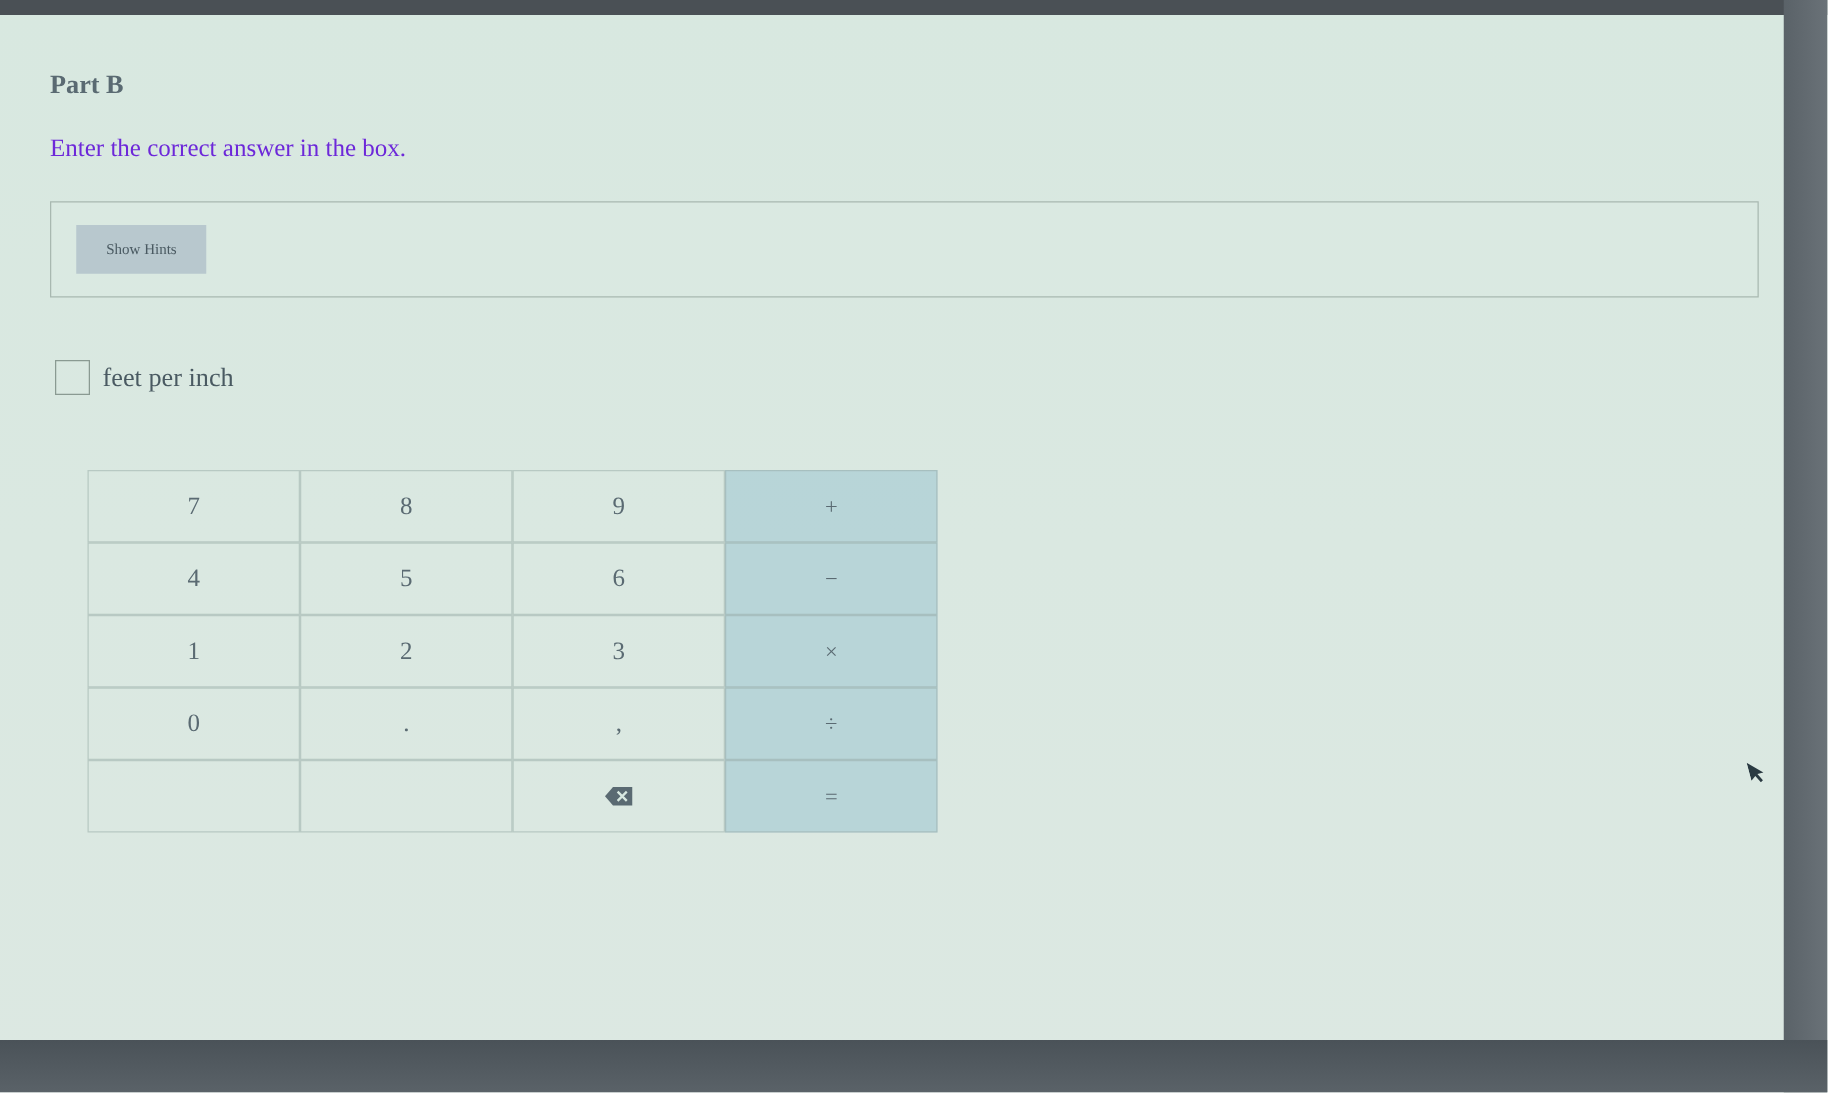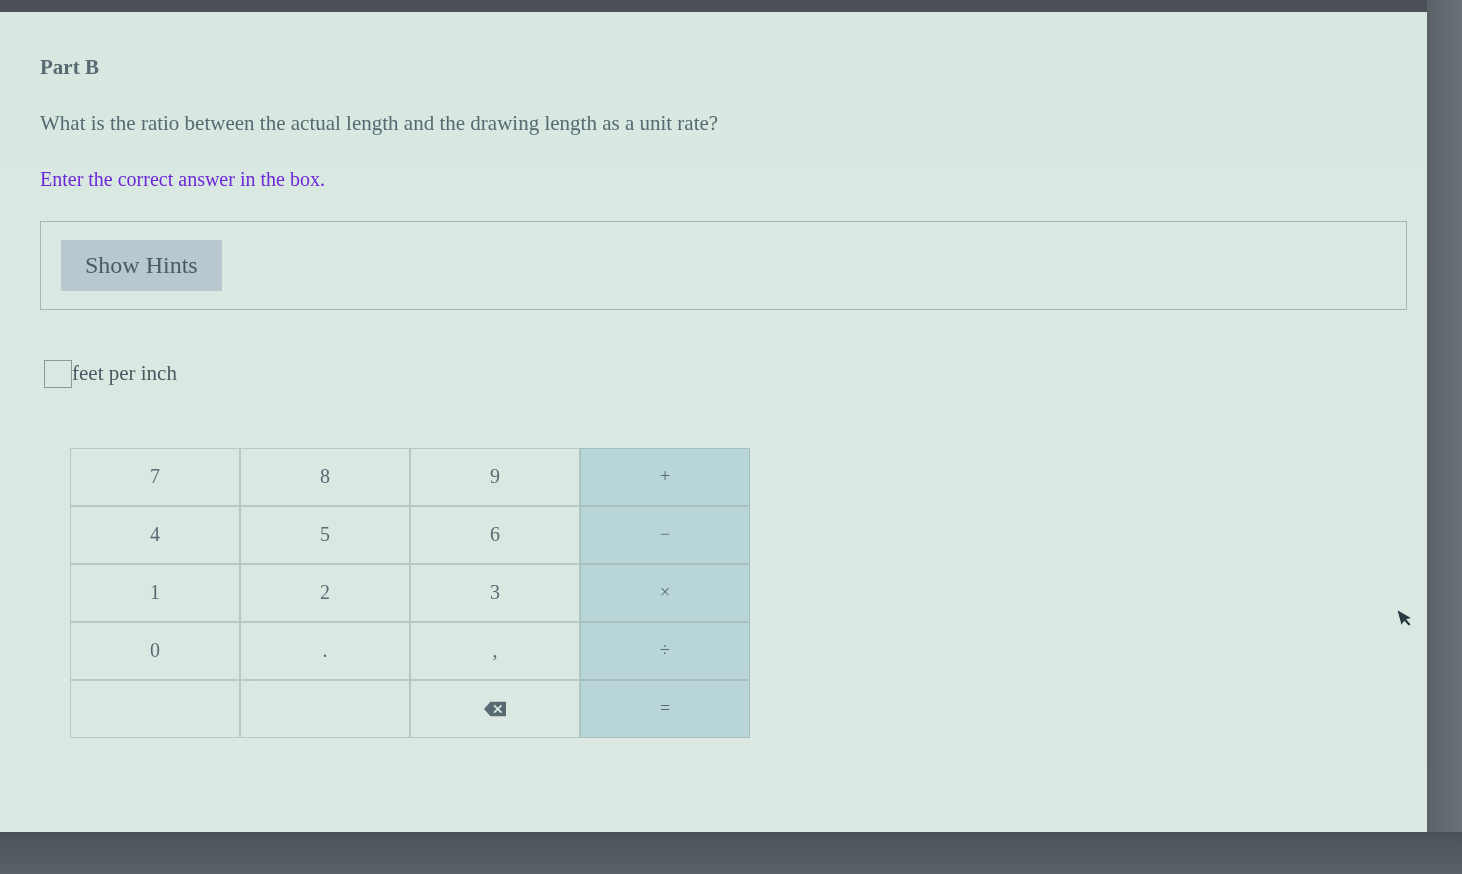--- a/index.html
+++ b/index.html
@@ -64,29 +64,30 @@
     .hints-container {
       border: 1px solid #a8b8b0;
       padding: 18px 20px;
       margin-bottom: 50px;
       background: rgba(255,255,255,0.05);
     }
     .show-hints-btn {
       display: inline-block;
       background: #b8c8ce;
       padding: 12px 24px;
-      font-size: 24px;
+      font-size: 12px;
       color: #4a5a62;
       border: none;
       cursor: pointer;
       font-family: inherit;
     }
     .answer-row {
       display: flex;
       align-items: center;
+      gap: 10px;
       margin-bottom: 60px;
       margin-left: 4px;
     }
     .answer-input {
       width: 28px;
       height: 28px;
       border: 1px solid #8a9a92;
       background: transparent;
       font-size: 18px;
       text-align: center;
@@ -151,21 +152,20 @@
   </style>
 </head>
 <body>
 
 <div class="outer-frame"></div>
 <div class="right-frame"></div>
 <div class="bottom-frame"></div>
 
 <div class="content">
   <h2 class="part-title">Part B</h2>
-  <p class="question-text">What is the ratio between the actual length and the drawing length as a unit rate?</p>
   <p class="instruction-text">Enter the correct answer in the box.</p>
 
   <div class="hints-container">
     <button class="show-hints-btn">Show Hints</button>
   </div>
 
   <div class="answer-row">
     <input class="answer-input" type="text" value="" style="">
     <span class="answer-label">feet per inch</span>
   </div>

